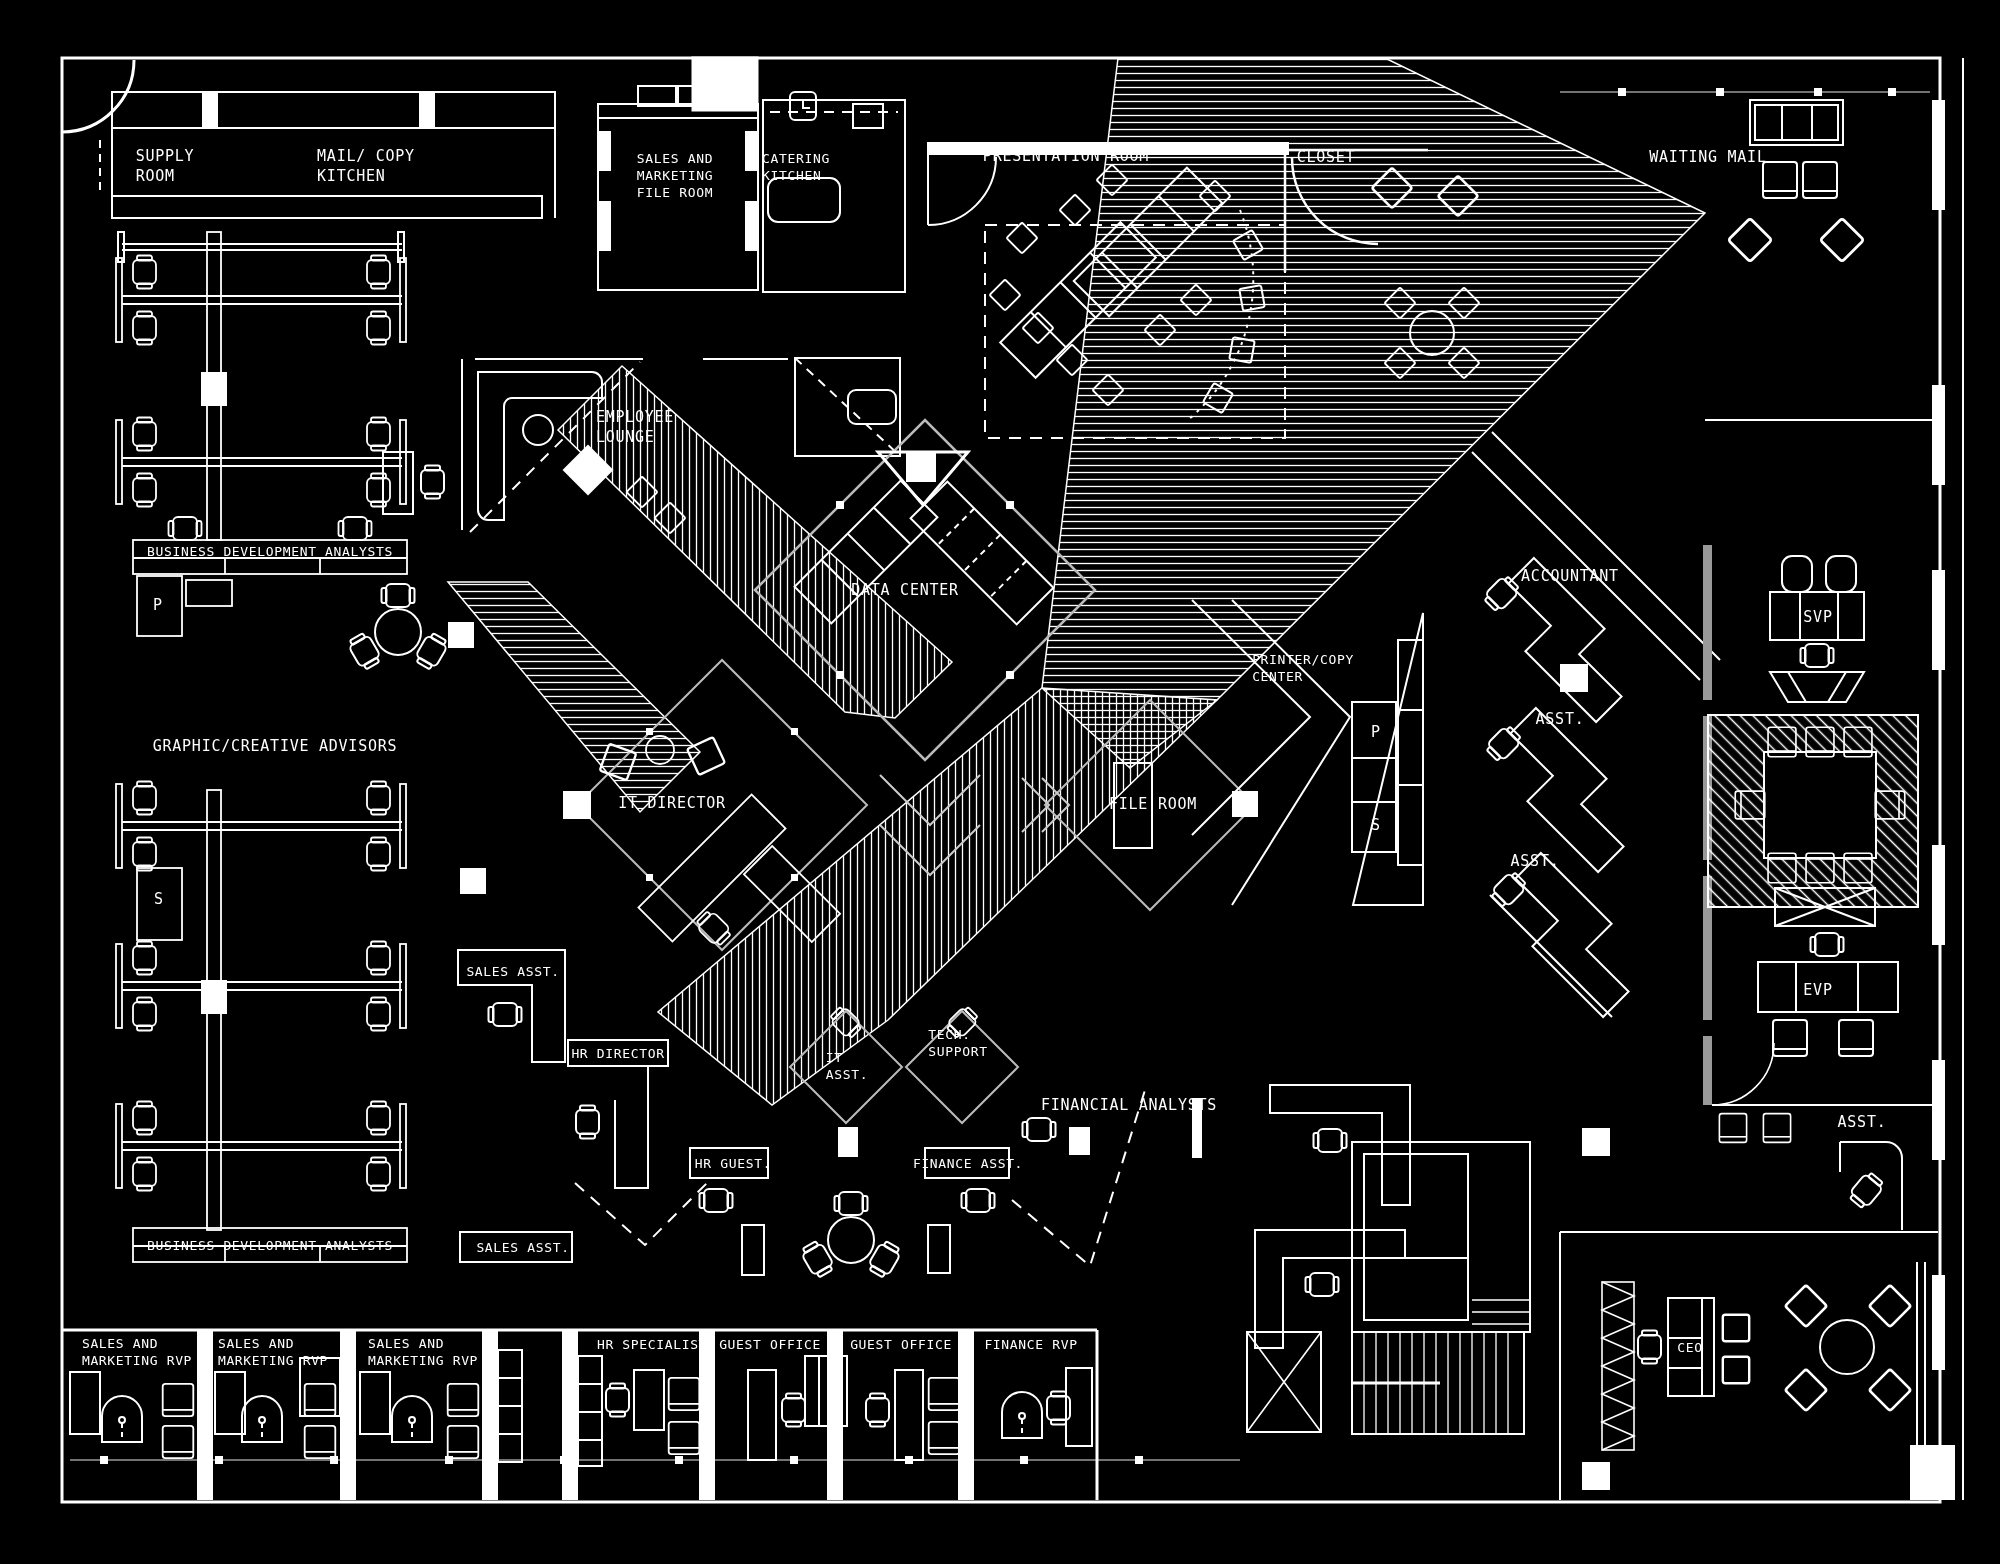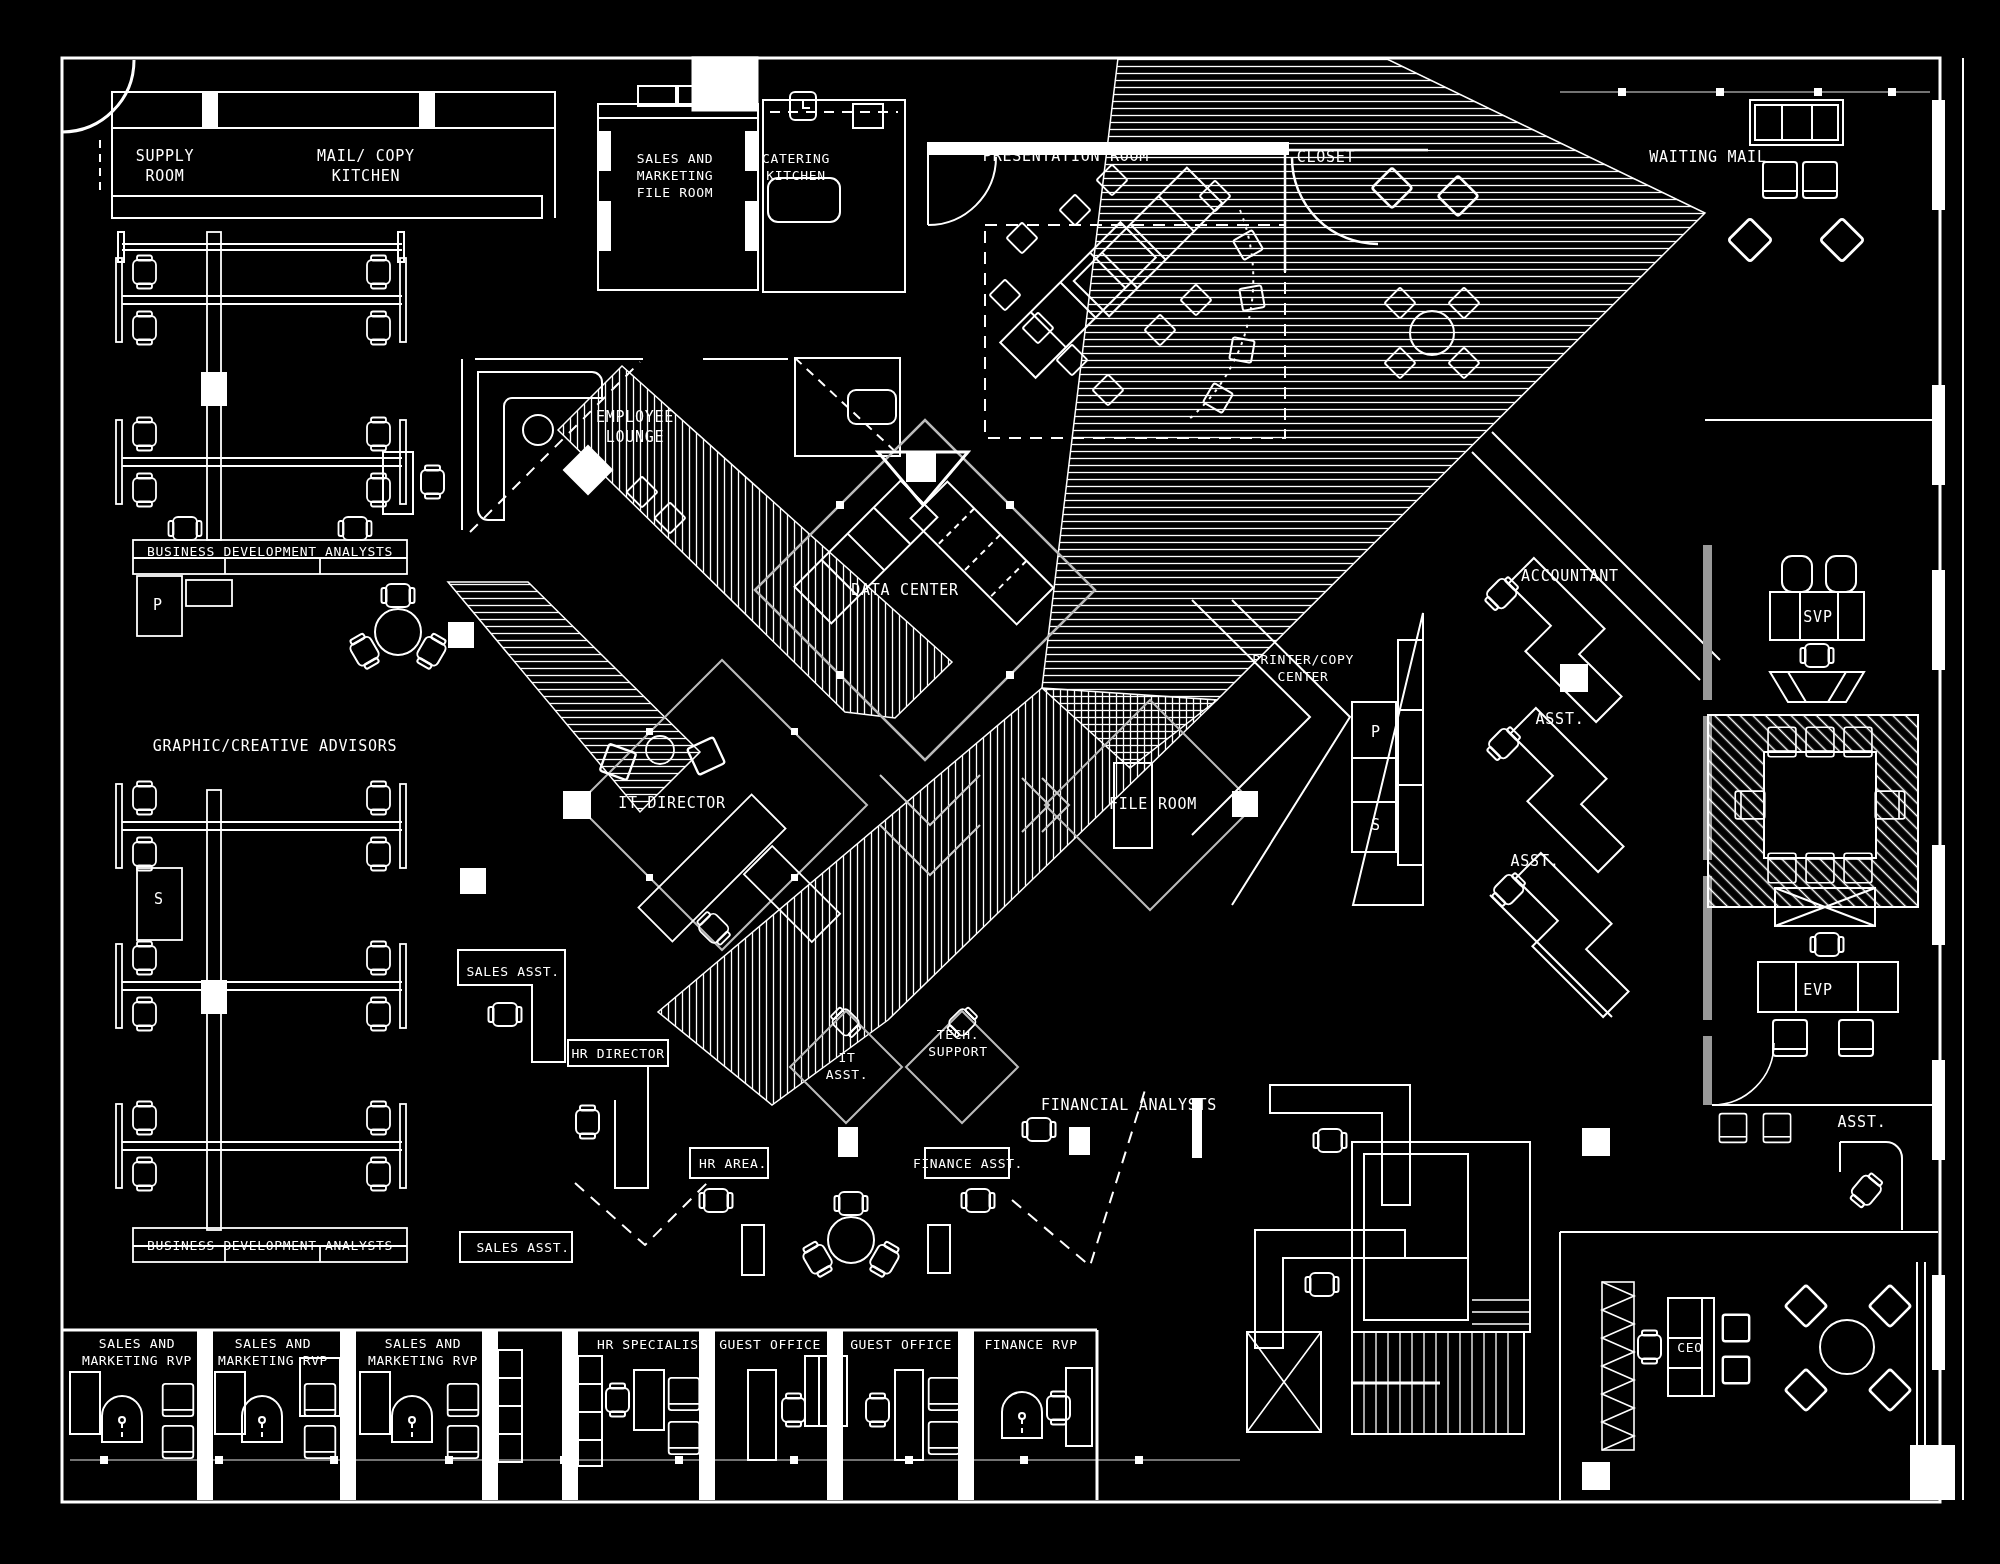--- a/index.html
+++ b/index.html
@@ -1,21 +1,21 @@
 <!DOCTYPE html>
 <html><head>
 <meta charset="utf-8">
 <style>
   html,body{margin:0;padding:0;background:#000;}
   #plan{position:relative;width:2000px;height:1564px;background:#000;overflow:hidden;
         font-family:"DejaVu Sans Mono", monospace;}
   #plan svg{position:absolute;left:0;top:0;}
   .lbl{position:absolute;transform:translate(-50%,-50%);color:#fff;
        font:15px/1.3 "DejaVu Sans Mono", monospace;letter-spacing:.05em;
-       white-space:pre-line;text-align:center;z-index:5;}
+       white-space:pre-line;z-index:5;}
   .sm{font-size:13px;}
 </style>
 </head>
 <body>
 
 <div id="plan">
 
 <svg width="2000" height="1564" viewBox="0 0 2000 1564">
   <defs>
     <pattern id="ph" width="10" height="7" patternUnits="userSpaceOnUse">
@@ -549,21 +549,21 @@
 <span class="lbl" style="left:1818px;top:618px">SVP</span>
 <span class="lbl" style="left:1818px;top:991px">EVP</span>
 <span class="lbl" style="left:1862px;top:1123px">ASST.</span>
 <span class="lbl sm" style="left:513px;top:972px">SALES ASST.</span>
 <span class="lbl sm" style="left:618px;top:1054px">HR DIRECTOR</span>
 <span class="lbl sm" style="left:847px;top:1067px">IT
 ASST.</span>
 <span class="lbl sm" style="left:958px;top:1044px">TECH.
 SUPPORT</span>
 <span class="lbl" style="left:1129px;top:1106px">FINANCIAL ANALYSTS</span>
-<span class="lbl sm" style="left:733px;top:1164px">HR AREA.</span>
+<span class="lbl sm" style="left:733px;top:1164px">HR GUEST.</span>
 <span class="lbl sm" style="left:968px;top:1164px">FINANCE ASST.</span>
 <span class="lbl sm" style="left:523px;top:1248px">SALES ASST.</span>
 <span class="lbl sm" style="left:270px;top:1246px">BUSINESS DEVELOPMENT ANALYSTS</span>
 <span class="lbl sm" style="left:137px;top:1353px">SALES AND
 MARKETING RVP</span>
 <span class="lbl sm" style="left:273px;top:1353px">SALES AND
 MARKETING RVP</span>
 <span class="lbl sm" style="left:423px;top:1353px">SALES AND
 MARKETING RVP</span>
 <span class="lbl sm" style="left:652px;top:1345px">HR SPECIALIST</span>

